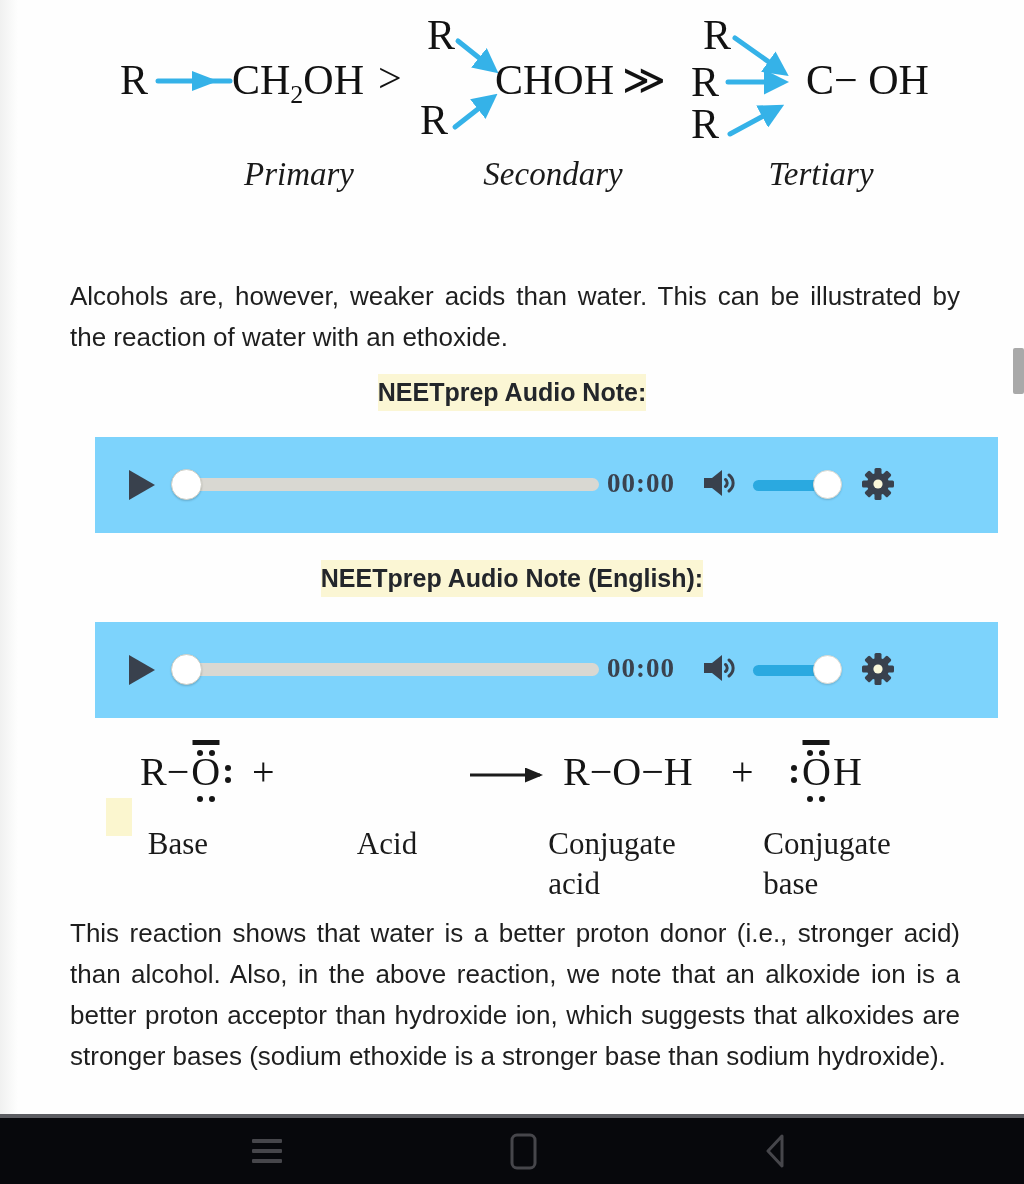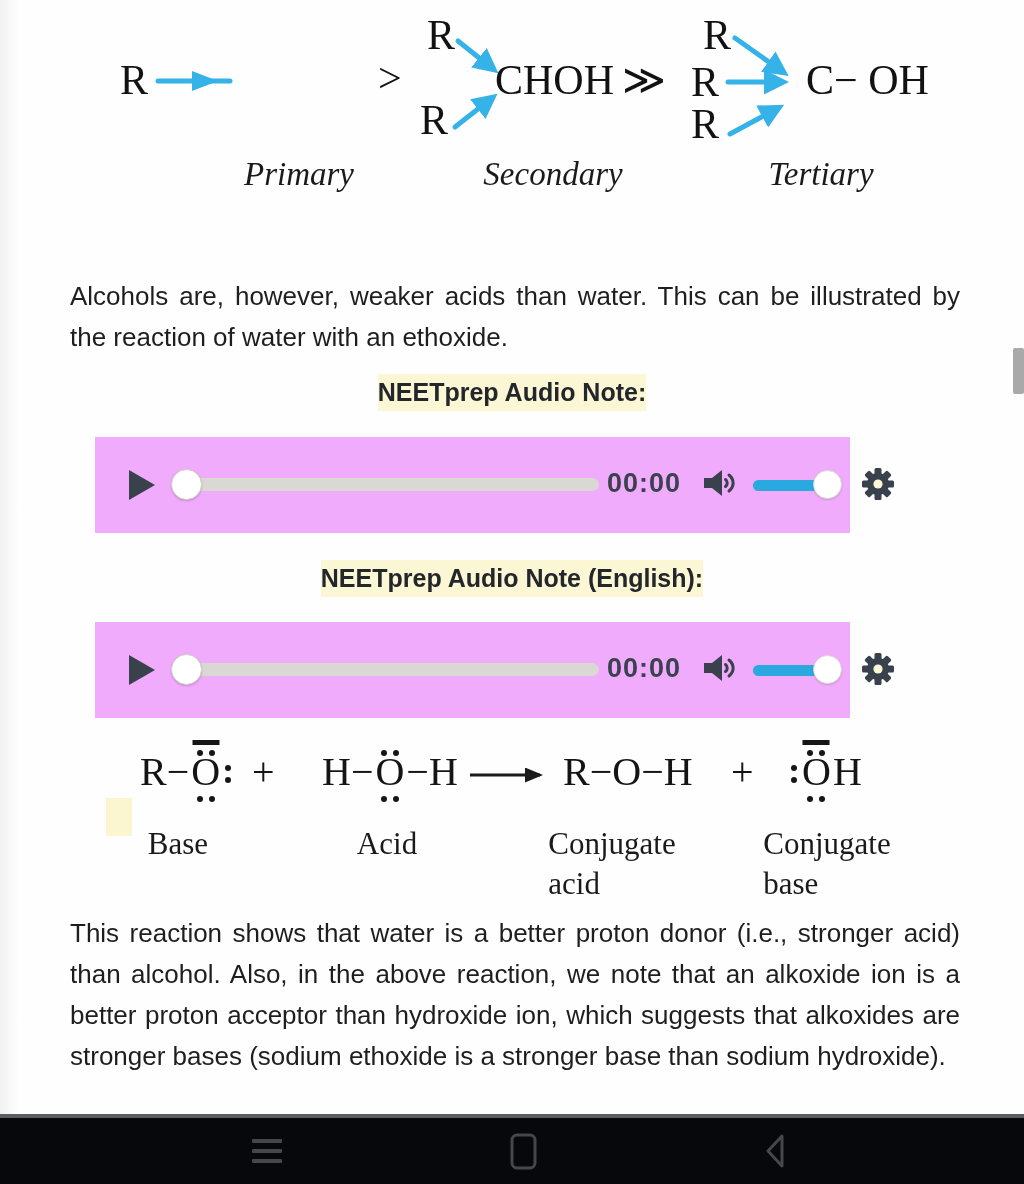--- a/index.html
+++ b/index.html
@@ -21,21 +21,21 @@
 
   
   .para{position:absolute;left:70px;width:890px;margin:0;font-size:26px;line-height:41px;color:#1e1e1e;
         text-align:justify;font-weight:500;}
 
   
   .heading-row{position:absolute;left:0;width:100%;text-align:center;}
   .hl{display:inline-block;background:#fbf6d4;color:#23262b;font-weight:bold;font-size:25px;padding:4px 0;}
 
   
-  .player{position:absolute;left:95px;width:755px;height:96px;background:#f0abfc;}
+  .player{position:absolute;left:95px;width:903px;height:96px;background:#7dd3fc;font-family:Liberation Serif, serif;}
   .player > *{position:absolute;}
   .play-btn{left:33px;top:32px;cursor:pointer;}
   .seek-track{left:92px;top:41px;width:412px;height:13px;background:#d9d8d2;border-radius:7px;cursor:pointer;}
   .seek-thumb{left:76px;top:32px;width:31px;height:31px;background:#fff;border:1px solid #cfcfc6;
       border-radius:50%;box-shadow:0 1px 2px rgba(0,0,0,.18);cursor:pointer;box-sizing:border-box;}
   .ptime{left:512px;top:31px;width:90px;font-size:27px;font-weight:bold;color:#3a424e;letter-spacing:1px;}
   .spk{left:606px;top:30px;cursor:pointer;}
   .vol-track{left:658px;top:43px;width:84px;height:11px;background:#2aa9e0;border-radius:6px;cursor:pointer;}
   .vol-thumb{left:718px;top:33px;width:29px;height:29px;background:#fff;border:1px solid #d9d9d2;
       border-radius:50%;box-shadow:0 1px 2px rgba(0,0,0,.15);cursor:pointer;box-sizing:border-box;}
@@ -86,20 +86,21 @@
 
 <div class="left-shade"></div>
 <div class="scroll-thumb"></div>
 
 <section class="diagram">
   <span class="chem" style="left:120px;top:57px">R</span>
   <svg class="arr" style="left:156px;top:68px" width="76" height="26">
     <line x1="2" y1="13" x2="74" y2="13" class="cyan-stroke"></line>
     <polygon points="36,3 62,13 36,23" class="cyan-fill"></polygon>
   </svg>
+  <span class="chem" style="left:232px;top:57px"><span>CH</span><sub>2</sub><span>OH</span></span>
   <span class="chem" style="left:378px;top:55px">&gt;</span>
 
   <span class="chem" style="left:427px;top:12px">R</span>
   <svg class="arr" style="left:455px;top:38px" width="52" height="40">
     <line x1="3" y1="3" x2="38" y2="31" class="cyan-stroke" marker-end="url(#ah-c)"></line>
   </svg>
   <span class="chem" style="left:420px;top:97px">R</span>
   <svg class="arr" style="left:452px;top:86px" width="52" height="44">
     <line x1="3" y1="41" x2="40" y2="12" class="cyan-stroke" marker-end="url(#ah-c)"></line>
   </svg>
@@ -204,27 +205,20 @@
         </span><span>O</span><span class="dots-h bottom">
           <i></i>
           <i></i>
         </span><span class="dots-v right">
           <i></i>
           <i></i>
         </span></span></span>
 
   <span class="eq-part" style="left:252px">+</span>
 
-  <span class="eq-part" style="left:322px"><span>H−</span><span class="atom"><span class="dots-h top">
-          <i></i>
-          <i></i>
-        </span><span>O</span><span class="dots-h bottom">
-          <i></i>
-          <i></i>
-        </span></span><span>−H</span></span>
 
   <svg class="arr" style="position:absolute;left:468px;top:26px" width="90" height="18">
     <line x1="2" y1="9" x2="72" y2="9" stroke="#1b1b1b" stroke-width="3" marker-end="url(#ah-k)"></line>
   </svg>
 
   <span class="eq-part" style="left:563px">R−O−H</span>
 
   <span class="eq-part" style="left:731px">+</span>
 
   <span class="eq-part" style="left:786px"><span class="atom pad-left"><span class="charge-bar"></span><span class="dots-h top">

